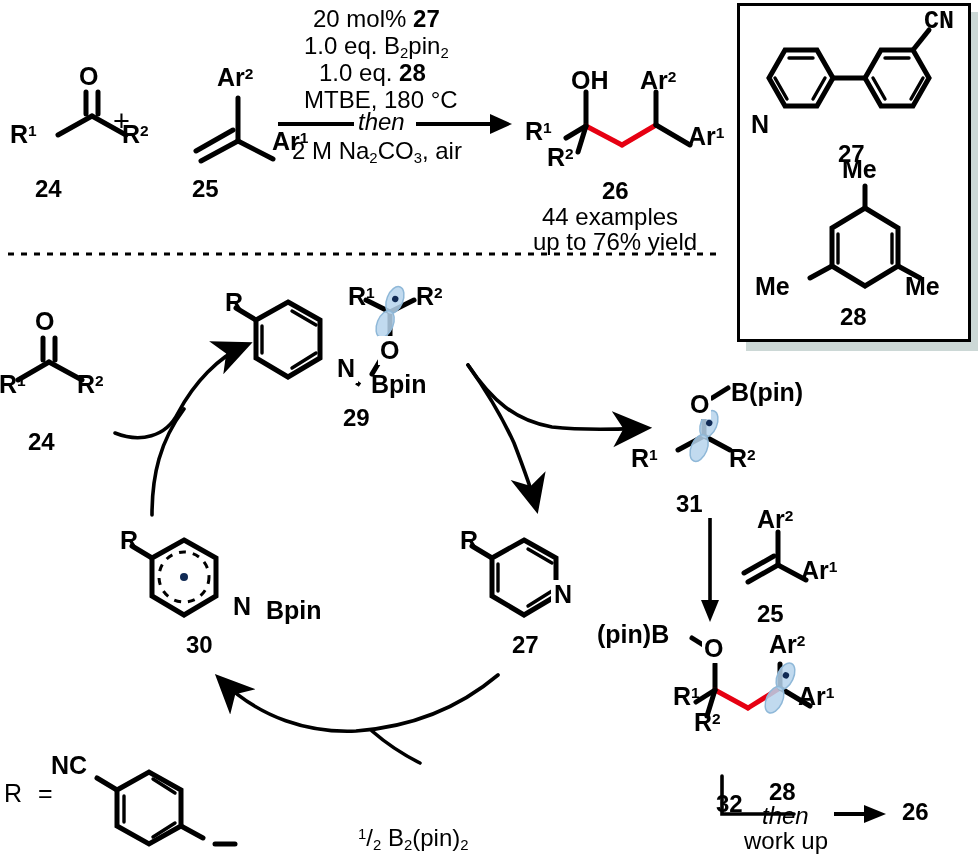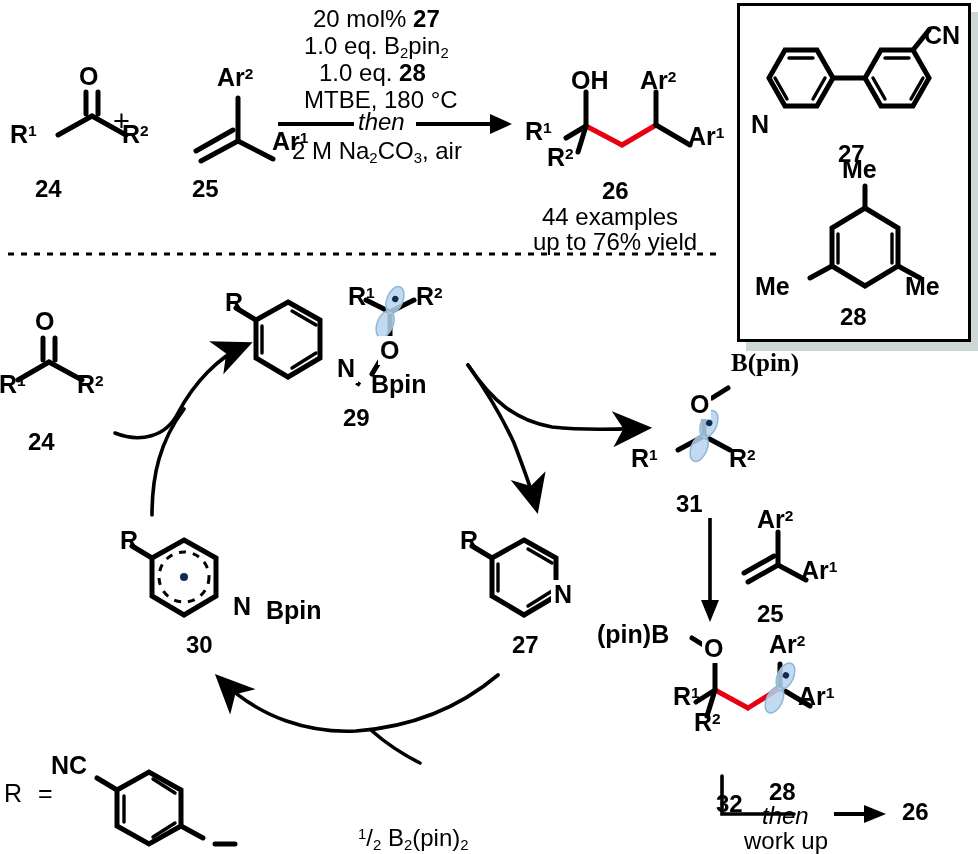--- a/index.html
+++ b/index.html
@@ -108,21 +108,21 @@
 
     <line class="bond" x1="120" y1="70" x2="88" y2="70"></line>
 
     <polygon class="bond" points="88,70 72,42 40,42 24,70 40,98 72,98"></polygon>
     <line class="bondthin" x1="68,0" y1="0" x2="0" y2="0" style="display:none"></line>
     <line class="bondthin" x1="68" y1="50" x2="44" y2="50"></line>
     <line class="bondthin" x1="30" y1="70" x2="42" y2="91"></line>
     <line class="bondthin" x1="80" y1="70" x2="68" y2="91"></line>
   </svg>
 </div>
-<div class="abs lbl" style="left:924px;top:21px;">CN</div>
+<div class="abs lbl" style="left:924px;top:7px;font-family:Liberation Mono, monospace;">CN</div>
 <div class="abs lbl" style="left:748px;top:110px;background:#fff;padding:0 3px;">N</div>
 <div class="abs num" style="left:838px;top:140px;">27</div>
 
 <div class="abs" style="left:790px;top:190px;">
   <svg width="150" height="110" viewBox="0 0 150 110">
     <polygon class="bond" points="75,18 108,38 108,76 75,96 42,76 42,38"></polygon>
     <line class="bondthin" x1="48" y1="44" x2="48" y2="73"></line>
     <line class="bondthin" x1="102" y1="44" x2="102" y2="73"></line>
 
     <line class="bond" x1="75" y1="18" x2="75" y2="-4"></line>
@@ -257,21 +257,21 @@
     <line class="bond" x1="64" y1="56" x2="38" y2="70"></line>
     <line class="bond" x1="64" y1="56" x2="90" y2="70"></line>
     <g transform="translate(64,56) rotate(22)">
       <ellipse class="orb" cx="0" cy="-13" rx="8" ry="14"></ellipse>
       <ellipse class="orb" cx="0" cy="13" rx="8" ry="14"></ellipse>
       <circle class="dot" cx="0" cy="-14" r="3.2"></circle>
     </g>
   </svg>
 </div>
 <div class="abs lbl" style="left:688px;top:390px;background:#fff;padding:0 2px;">O</div>
-<div class="abs lbl" style="left:731px;top:349px;font-family:Liberation Serif, serif;">B(pin)</div>
+<div class="abs lbl" style="left:731px;top:378px;">B(pin)</div>
 <div class="abs lbl" style="left:631px;top:444px;"><span>R</span><sup>1</sup></div>
 <div class="abs lbl" style="left:729px;top:444px;"><span>R</span><sup>2</sup></div>
 <div class="abs num" style="left:676px;top:490px;">31</div>
 
 <div class="abs" style="left:695px;top:518px;">
   <svg width="30" height="105" viewBox="0 0 30 105">
     <line x1="15" y1="0" x2="15" y2="88" stroke="#000" stroke-width="3.6"></line>
     <path d="M6,82 L15,104 L24,82 Z" fill="#000"></path>
   </svg>
 </div>

